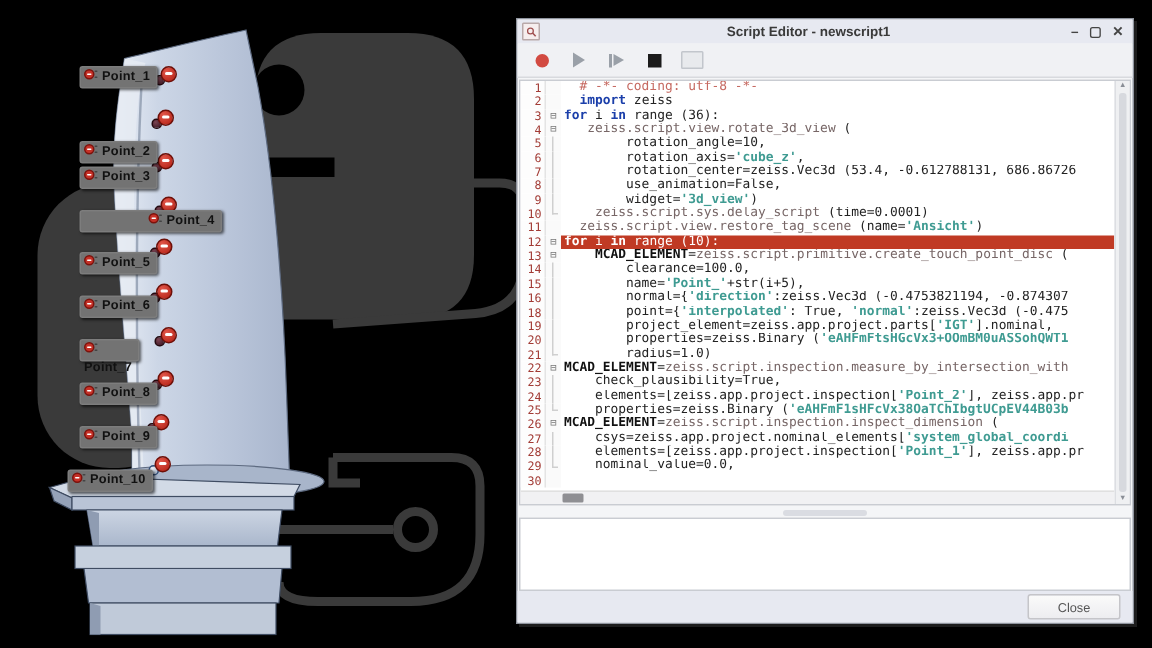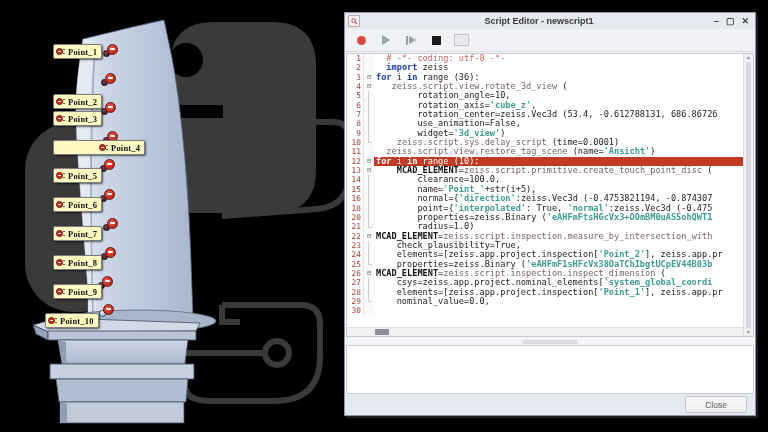--- a/index.html
+++ b/index.html
@@ -1,22 +1,22 @@
 <!DOCTYPE html>
 <html><head>
 <meta charset="utf-8">
 <style>
   html,body{margin:0;padding:0;background:#000;}
   #stage{position:relative;width:768px;height:432px;background:#000;overflow:hidden;
          font-family:"Liberation Sans",sans-serif;}
   
   #scene-svg{position:absolute;left:0;top:0;}
-  .pt-label{position:absolute;display:flex;align-items:center;gap:3px;height:13px;
-    background:#fef9c3;border:1px solid #7d7d7d;border-radius:2px;padding:0 4px 0 2px;
-    box-shadow:1px 1px 2px rgba(0,0,0,.6);z-index:5;font-family:Liberation Serif, serif;}
+  .pt-label{position:absolute;display:flex;align-items:flex-start;gap:3px;height:13px;
+    background:#737373;border:1px solid #7d7d7d;border-radius:2px;padding:0 4px 0 2px;
+    box-shadow:1px 1px 2px rgba(0,0,0,.6);z-index:5;}
   .pt-label .txt{font-size:8.5px;font-weight:bold;color:#111;white-space:nowrap;letter-spacing:.2px;}
   .mini-ico{position:relative;width:9px;height:9px;flex:0 0 auto;}
   .mini-ico .dot{position:absolute;left:0;top:1px;width:7px;height:7px;border-radius:50%;
     background:#c63127;border:1px solid #7c120c;box-sizing:border-box;}
   .mini-ico .dash{position:absolute;left:1.6px;top:3.8px;width:3.8px;height:1.4px;background:#fff;border-radius:1px;}
   .mini-ico .d1,.mini-ico .d2{position:absolute;right:0;width:1.8px;height:1.8px;background:#444;border-radius:50%;}
   .mini-ico .d1{top:1.5px}.mini-ico .d2{top:5.5px}
   .pt-marker{position:absolute;width:12px;height:12px;z-index:4;}
   .pt-marker .big{position:absolute;left:2px;top:0;width:11px;height:11px;border-radius:50%;
     background:radial-gradient(circle at 35% 30%,#e2574b,#b01e12);border:1px solid #6d0f08;box-sizing:border-box;}
@@ -202,21 +202,21 @@
           <div class="d1"></div>
           <div class="d2"></div>
         </div>
         <div class="txt">Point_6</div>
       </div>
       <div class="pt-marker" style="left: 102px; top: 189px;">
         <div class="sat"></div>
         <div class="big"></div>
         <div class="bar"></div>
       </div>
-      <div class="pt-label" style="left: 53px; top: 226px;">
+      <div class="pt-label" style="left: 53px; top: 226px; flex-direction: column;">
         <div class="mini-ico">
           <div class="dot"></div>
           <div class="dash"></div>
           <div class="d1"></div>
           <div class="d2"></div>
         </div>
         <div class="txt">Point_7</div>
       </div>
       <div class="pt-marker" style="left: 105px; top: 218px;">
         <div class="sat"></div>
@@ -317,20 +317,21 @@
             <div class="ln"><div class="num">8</div><div class="fold line"></div><div class="code"><span class="tx">        use_animation=False,</span></div></div>
             <div class="ln"><div class="num">9</div><div class="fold line"></div><div class="code"><span class="tx">        widget=</span><span class="st">'3d_view'</span><span class="tx">)</span></div></div>
             <div class="ln"><div class="num">10</div><div class="fold end"></div><div class="code"><span class="tx">    </span><span class="md">zeiss.script.sys.delay_script</span><span class="tx"> (time=0.0001)</span></div></div>
             <div class="ln"><div class="num">11</div><div class="fold"></div><div class="code"><span class="tx">  </span><span class="md">zeiss.script.view.restore_tag_scene</span><span class="tx"> (name=</span><span class="st">'Ansicht'</span><span class="tx">)</span></div></div>
             <div class="ln hl"><div class="num">12</div><div class="fold">⊟</div><div class="code"><span class="kw">for</span><span class="tx"> i </span><span class="kw">in</span><span class="tx"> range (10):</span></div></div>
             <div class="ln"><div class="num">13</div><div class="fold">⊟</div><div class="code"><span class="tx">    </span><span class="bd">MCAD_ELEMENT</span><span class="tx">=</span><span class="md">zeiss.script.primitive.create_touch_point_disc</span><span class="tx"> (</span></div></div>
             <div class="ln"><div class="num">14</div><div class="fold line"></div><div class="code"><span class="tx">        clearance=100.0,</span></div></div>
             <div class="ln"><div class="num">15</div><div class="fold line"></div><div class="code"><span class="tx">        name=</span><span class="st">'Point_'</span><span class="tx">+str(i+5),</span></div></div>
             <div class="ln"><div class="num">16</div><div class="fold line"></div><div class="code"><span class="tx">        normal={</span><span class="st">'direction'</span><span class="tx">:zeiss.Vec3d (-0.4753821194, -0.874307</span></div></div>
             <div class="ln"><div class="num">18</div><div class="fold line"></div><div class="code"><span class="tx">        point={</span><span class="st">'interpolated'</span><span class="tx">: True, </span><span class="st">'normal'</span><span class="tx">:zeiss.Vec3d (-0.475</span></div></div>
+            <div class="ln"><div class="num">19</div><div class="fold line"></div><div class="code"><span class="tx">        project_element=zeiss.app.project.parts[</span><span class="st">'IGT'</span><span class="tx">].nominal,</span></div></div>
             <div class="ln"><div class="num">20</div><div class="fold line"></div><div class="code"><span class="tx">        properties=zeiss.Binary (</span><span class="st">'eAHFmFtsHGcVx3+OOmBM0uASSohQWT1</span></div></div>
             <div class="ln"><div class="num">21</div><div class="fold end"></div><div class="code"><span class="tx">        radius=1.0)</span></div></div>
             <div class="ln"><div class="num">22</div><div class="fold">⊟</div><div class="code"><span class="bd">MCAD_ELEMENT</span><span class="tx">=</span><span class="md">zeiss.script.inspection.measure_by_intersection_with</span></div></div>
             <div class="ln"><div class="num">23</div><div class="fold line"></div><div class="code"><span class="tx">    check_plausibility=True,</span></div></div>
             <div class="ln"><div class="num">24</div><div class="fold line"></div><div class="code"><span class="tx">    elements=[zeiss.app.project.inspection[</span><span class="st">'Point_2'</span><span class="tx">], zeiss.app.pr</span></div></div>
             <div class="ln"><div class="num">25</div><div class="fold end"></div><div class="code"><span class="tx">    properties=zeiss.Binary (</span><span class="st">'eAHFmF1sHFcVx38OaTChIbgtUCpEV44B03b</span></div></div>
             <div class="ln"><div class="num">26</div><div class="fold">⊟</div><div class="code"><span class="bd">MCAD_ELEMENT</span><span class="tx">=</span><span class="md">zeiss.script.inspection.inspect_dimension</span><span class="tx"> (</span></div></div>
             <div class="ln"><div class="num">27</div><div class="fold line"></div><div class="code"><span class="tx">    csys=zeiss.app.project.nominal_elements[</span><span class="st">'system_global_coordi</span></div></div>
             <div class="ln"><div class="num">28</div><div class="fold line"></div><div class="code"><span class="tx">    elements=[zeiss.app.project.inspection[</span><span class="st">'Point_1'</span><span class="tx">], zeiss.app.pr</span></div></div>
             <div class="ln"><div class="num">29</div><div class="fold end"></div><div class="code"><span class="tx">    nominal_value=0.0,</span></div></div>

